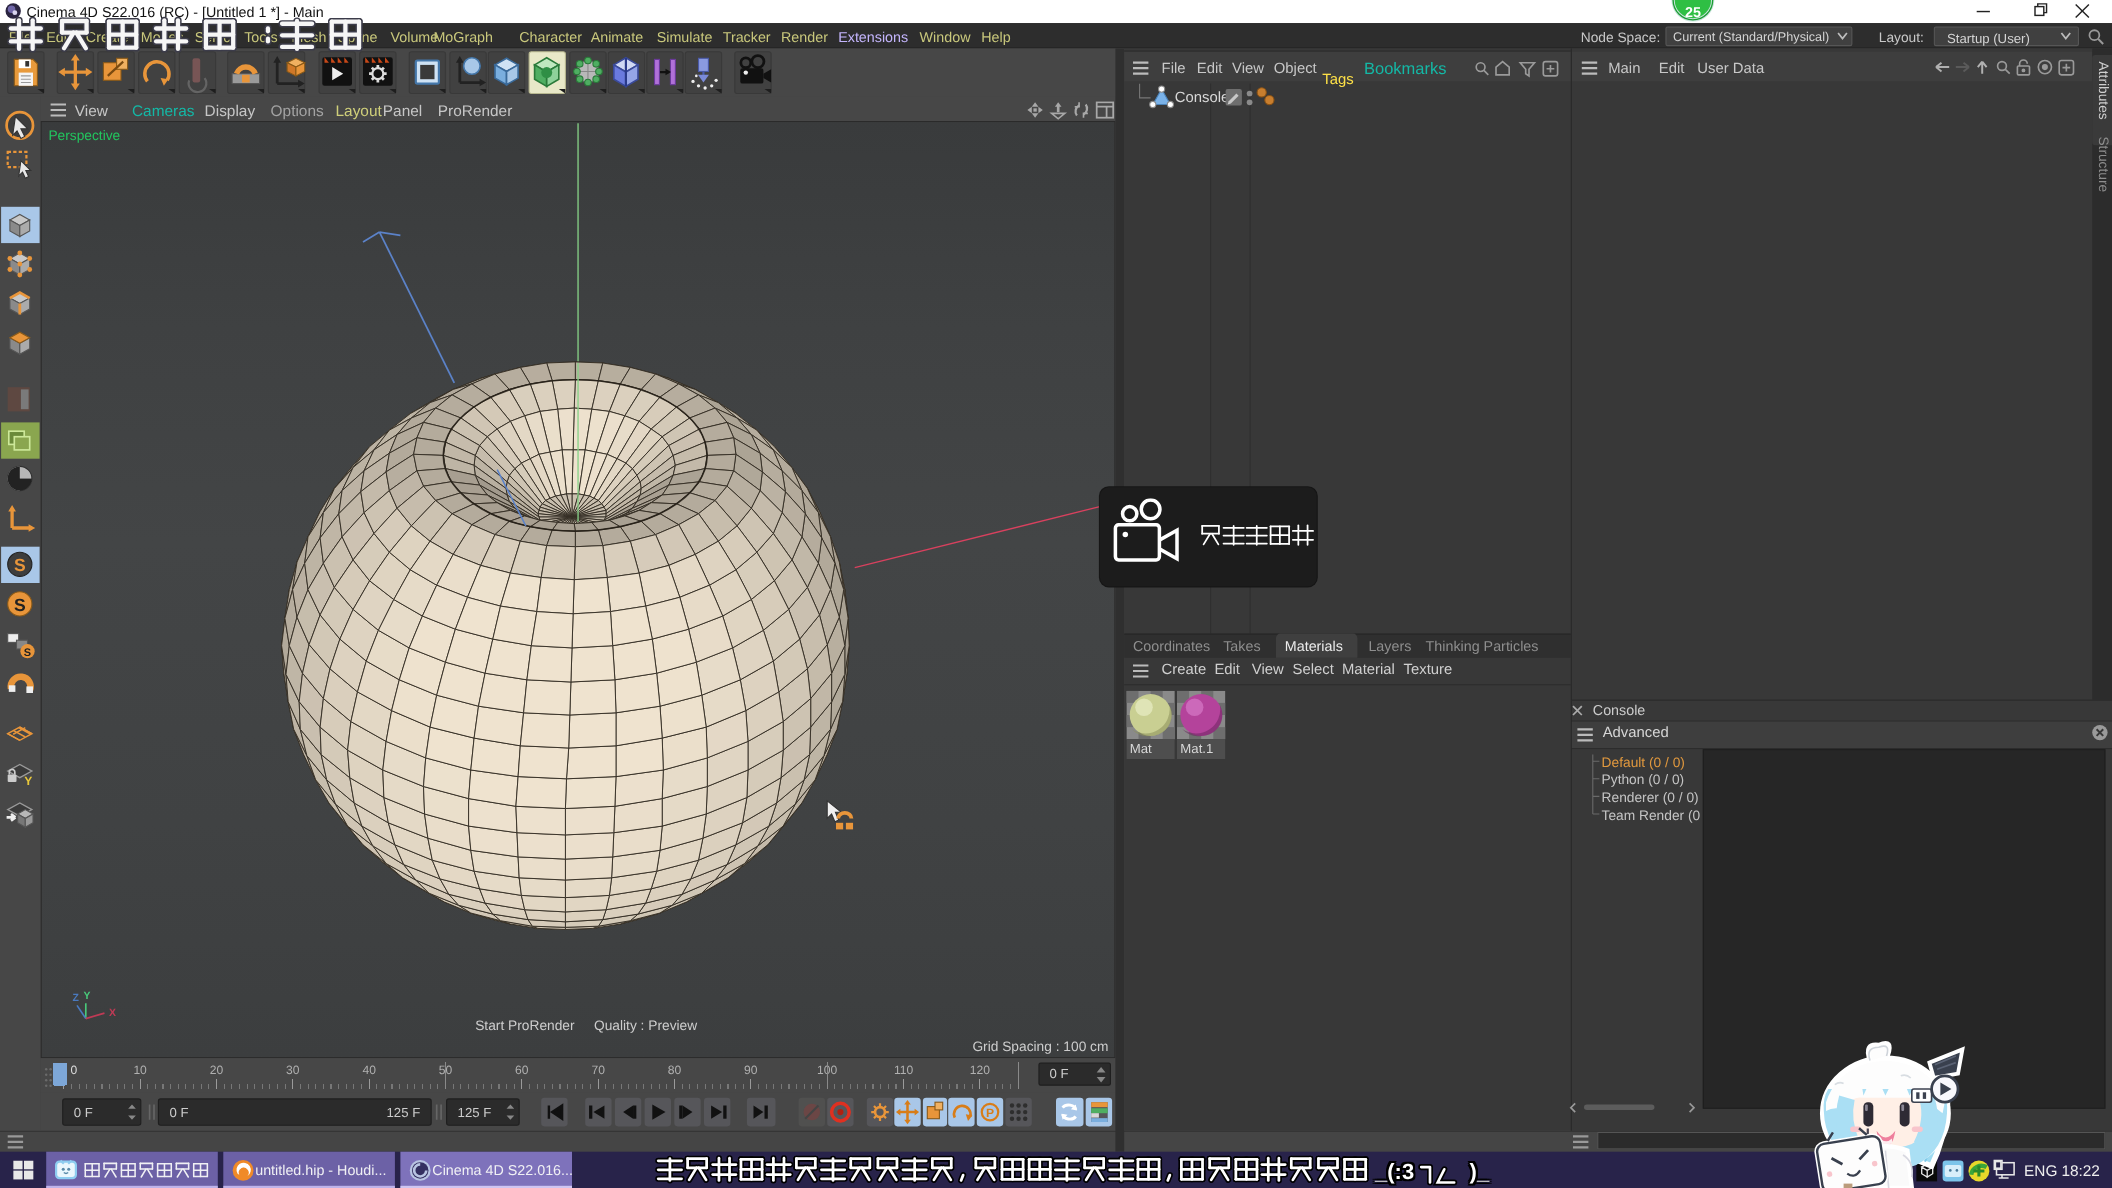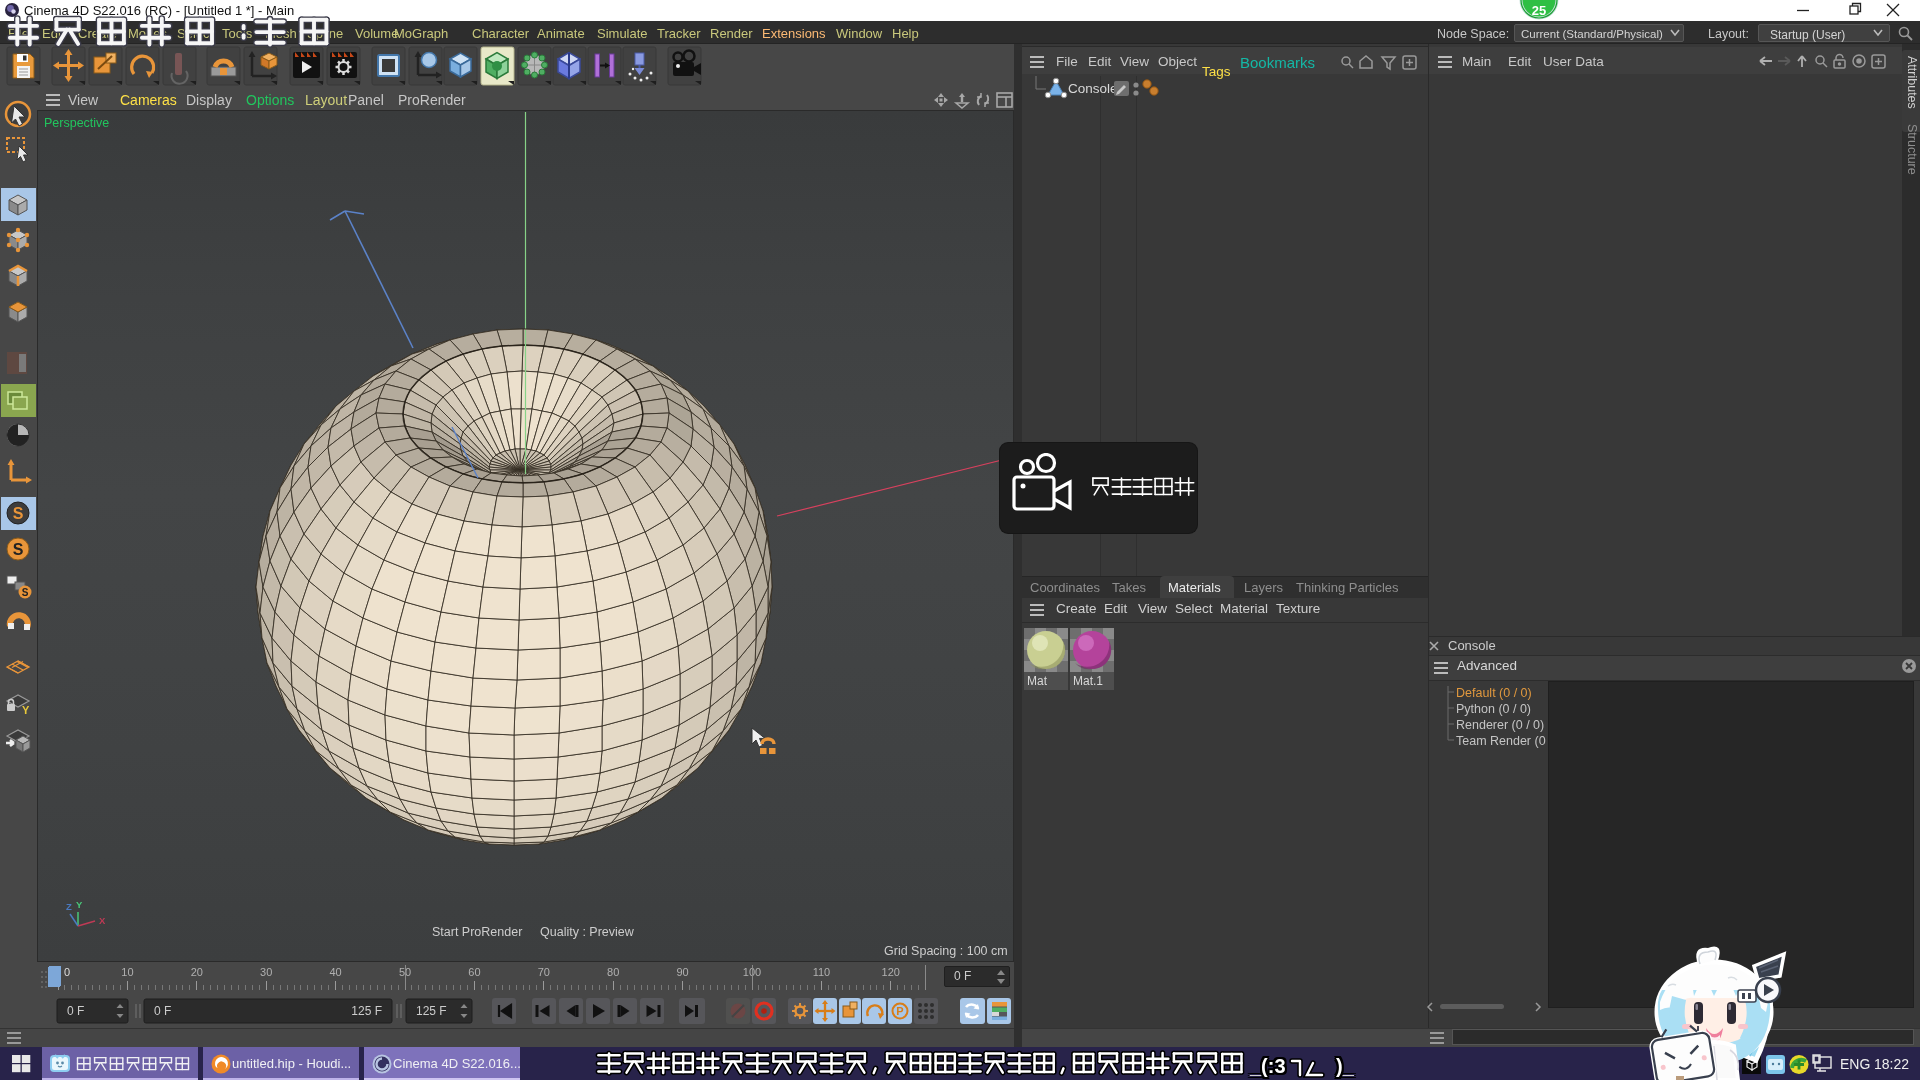--- a/index.html
+++ b/index.html
@@ -41,21 +41,21 @@
     <div class="t" style="left:222px;top:26px;font-size:13px;color:#c9c87c">Tools</div>
     <div class="t" style="left:265px;top:26px;font-size:13px;color:#c9c87c">Mesh</div>
     <div class="t" style="left:307px;top:26px;font-size:13px;color:#c9c87c">Spline</div>
     <div class="t" style="left:355px;top:26px;font-size:13px;color:#c9c87c">Volume</div>
     <div class="t" style="left:394px;top:26px;font-size:13px;color:#c9c87c">MoGraph</div>
     <div class="t" style="left:472px;top:26px;font-size:13px;color:#c9c87c">Character</div>
     <div class="t" style="left:537px;top:26px;font-size:13px;color:#c9c87c">Animate</div>
     <div class="t" style="left:597px;top:26px;font-size:13px;color:#c9c87c">Simulate</div>
     <div class="t" style="left:657px;top:26px;font-size:13px;color:#c9c87c">Tracker</div>
     <div class="t" style="left:710px;top:26px;font-size:13px;color:#c9c87c">Render</div>
-    <div class="t" style="left:762px;top:26px;font-size:13px;color:#fdba74">Extensions</div>
+    <div class="t" style="left:762px;top:26px;font-size:13px;color:#c4b5fd">Extensions</div>
     <div class="t" style="left:836px;top:26px;font-size:13px;color:#c9c87c">Window</div>
     <div class="t" style="left:892px;top:26px;font-size:13px;color:#c9c87c">Help</div>
 <div class="t" style="left:1437px;top:27px;font-size:12.5px;color:#c8c8c8">Node Space:</div>
 <div class="abs" style="left:1514px;top:24px;width:170px;height:18px;background:#404040;border:1px solid #565656;border-radius:2px"></div>
 <div class="t" style="left:1521px;top:28px;font-size:11.5px;color:#d4d4d4">Current (Standard/Physical)</div>
 <svg class="abs" style="left:1669px;top:28px" width="14" height="10">
       <path d="M2 2 L6 7 L10 2" fill="none" stroke="#bbb" stroke-width="1.6"></path>
     </svg>
 <div class="t" style="left:1708px;top:27px;font-size:12.5px;color:#c8c8c8">Layout:</div>
 <div class="abs" style="left:1758px;top:24px;width:132px;height:18px;background:#404040;border:1px solid #565656;border-radius:2px"></div>
@@ -402,23 +402,23 @@
 
 <div class="abs" style="left:37px;top:88px;width:977px;height:22px;background:#474747"></div>
 <svg class="abs" style="left:44px;top:92px" width="20" height="16">
       <g stroke="#bbb" stroke-width="2">
         <line x1="2" y1="3" x2="16" y2="3"></line>
         <line x1="2" y1="8" x2="16" y2="8"></line>
         <line x1="2" y1="13" x2="16" y2="13"></line>
       </g>
     </svg>
 <div class="t" style="left:68px;top:92px;font-size:14px;color:#c6c6c6">View</div>
-    <div class="t" style="left:120px;top:92px;font-size:14px;color:#fde047">Cameras</div>
+    <div class="t" style="left:120px;top:92px;font-size:14px;color:#14b8a6">Cameras</div>
     <div class="t" style="left:186px;top:92px;font-size:14px;color:#c6c6c6">Display</div>
-    <div class="t" style="left:246px;top:92px;font-size:14px;color:#22c55e">Options</div>
+    <div class="t" style="left:246px;top:92px;font-size:14px;color:#a3a3a3">Options</div>
     <div class="t" style="left:305px;top:92px;font-size:14px;color:#cfcf7a">Layout</div>
     <div class="t" style="left:348px;top:92px;font-size:14px;color:#c6c6c6">Panel</div>
     <div class="t" style="left:398px;top:92px;font-size:14px;color:#c6c6c6">ProRender</div>
 <svg class="abs" style="left:933px;top:92px" width="81" height="17" fill="#a8a8a8">
 <g transform="translate(0,0)">
         <path d="M8 1 l3 4 h-6 z M8 15 l-3 -4 h6 z M1 8 l4 -3 v6 z M15 8 l-4 -3 v6 z"></path>
         <rect x="6.5" y="6.5" width="3" height="3"></rect>
       </g>
 <g transform="translate(21,0)">
         <path d="M8 1 l3 4 h-6 z"></path>

